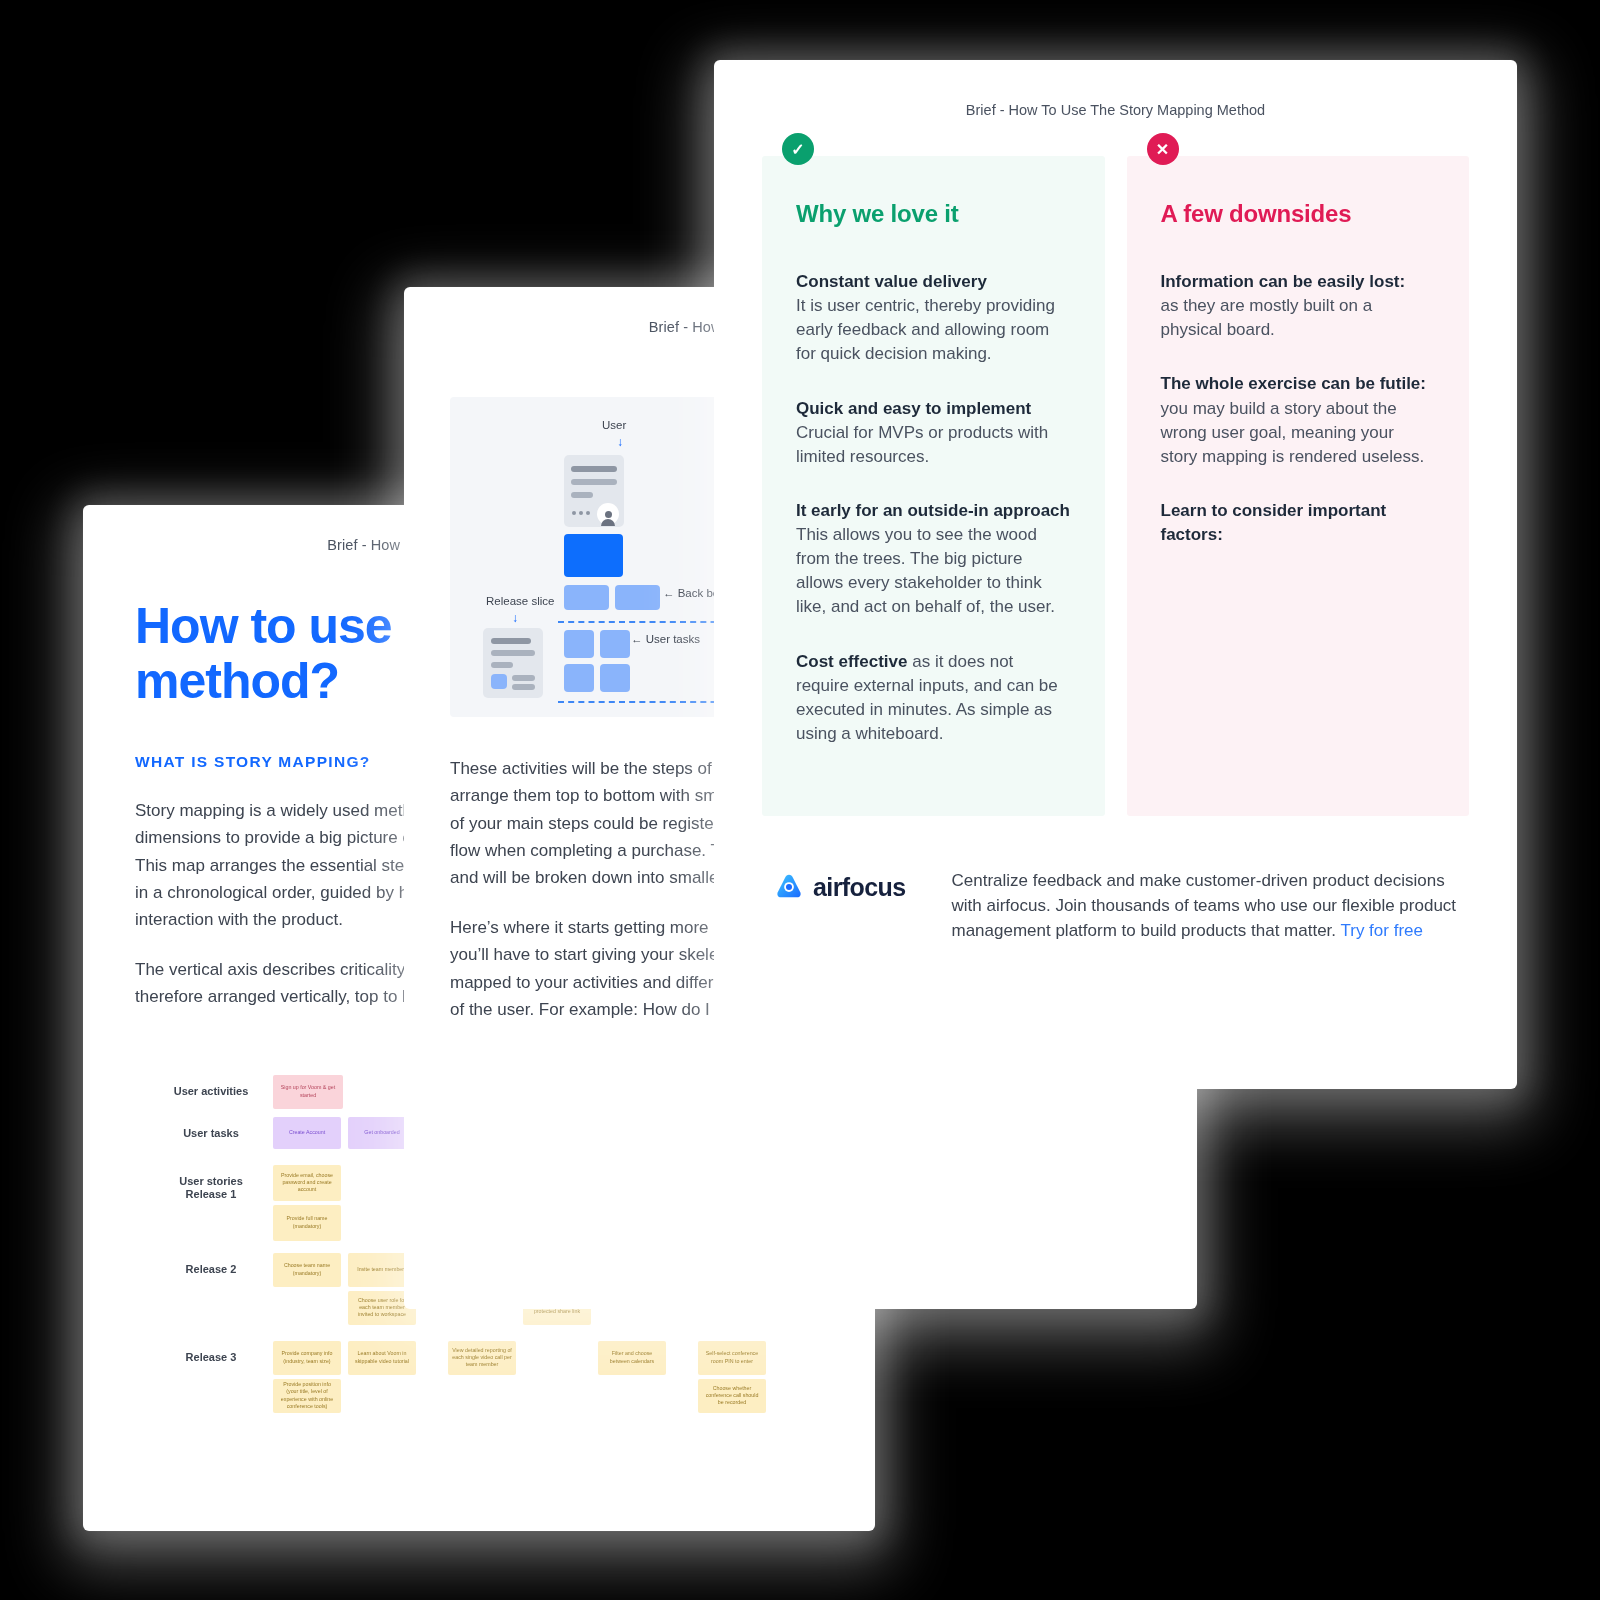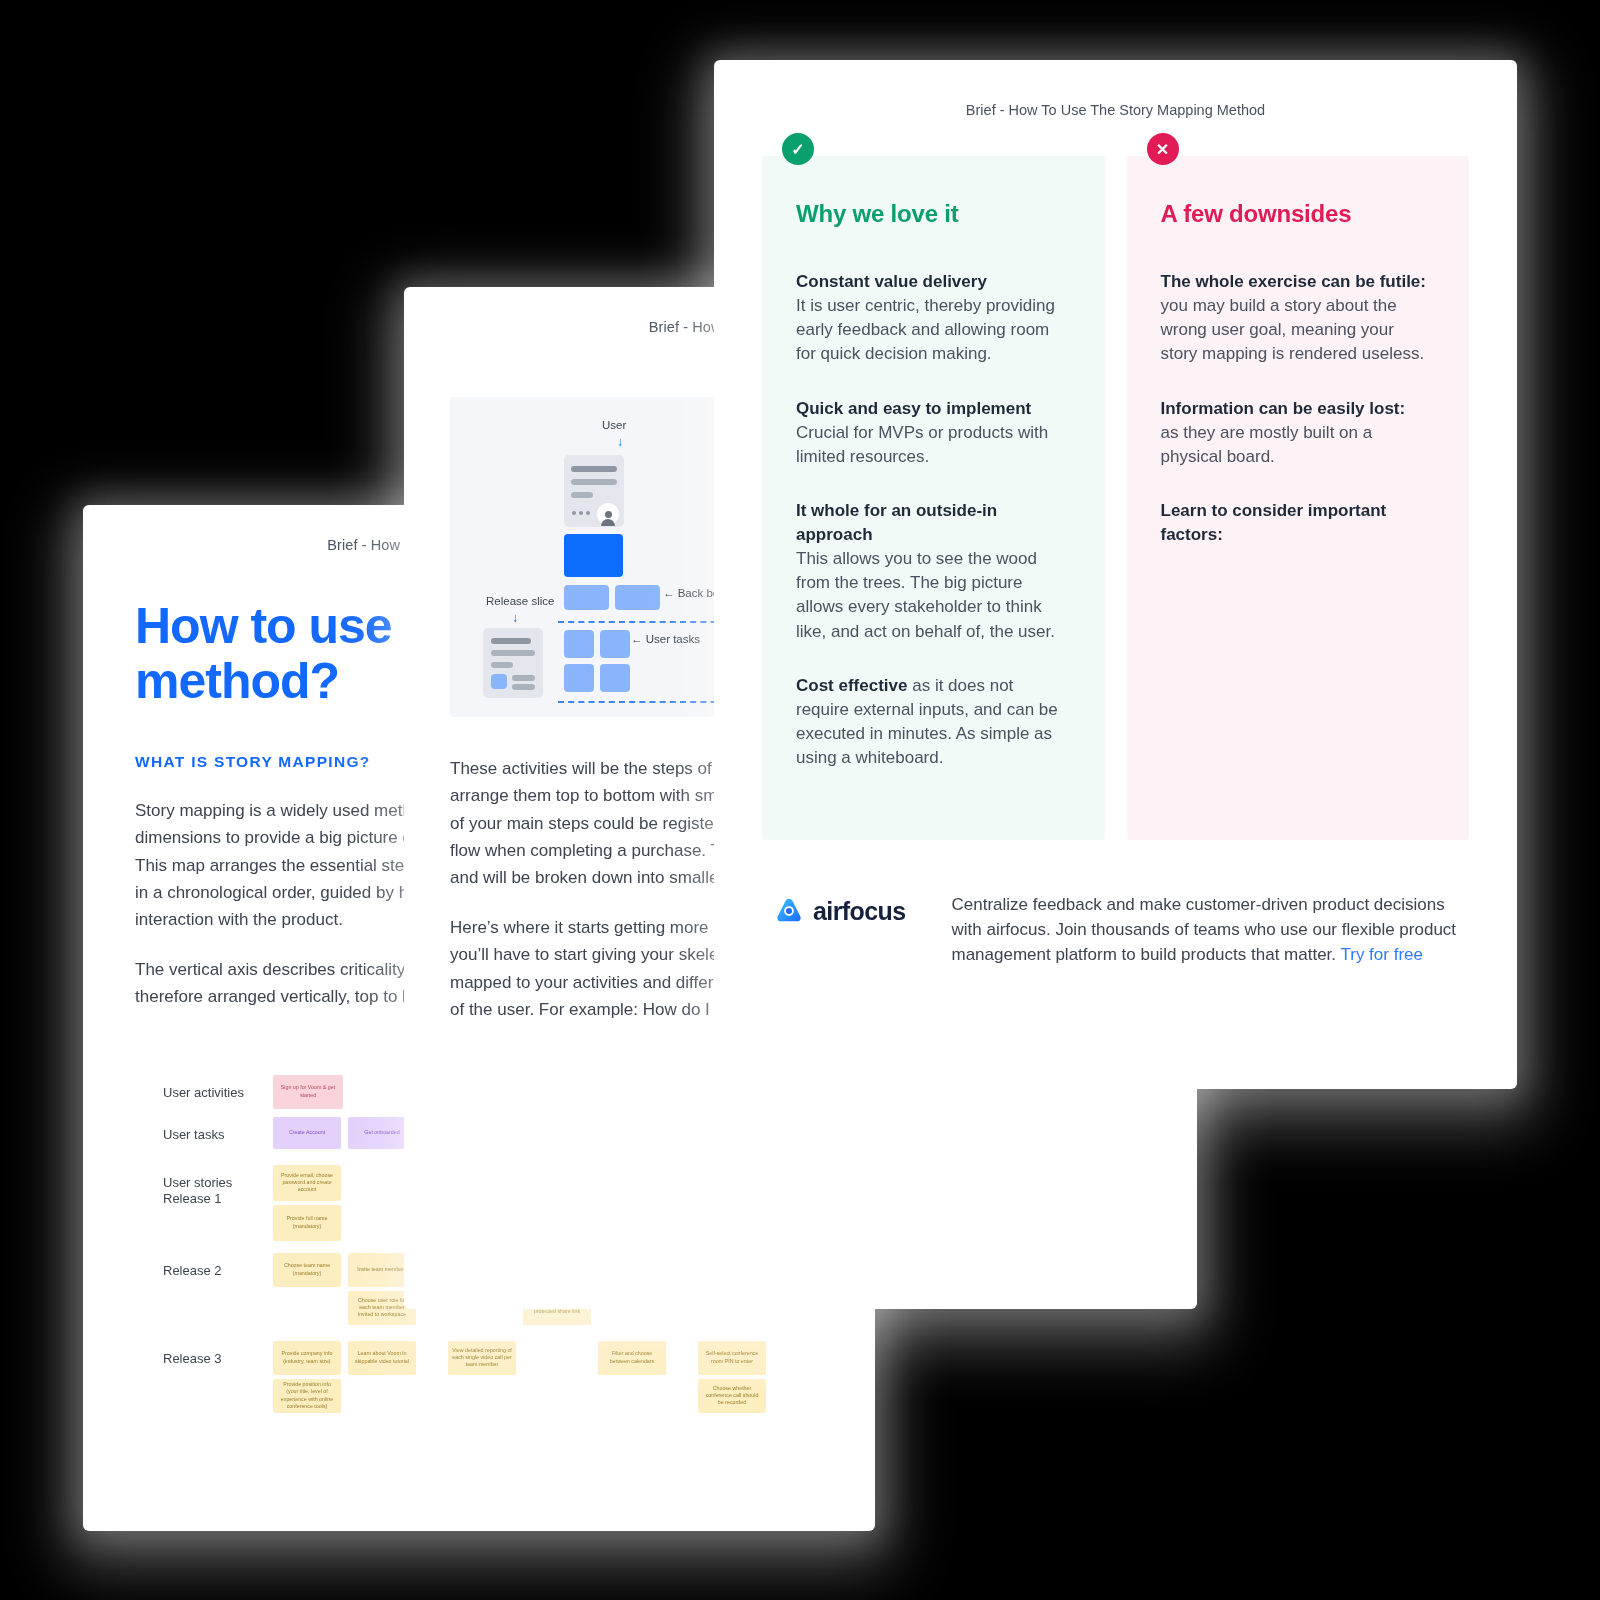--- a/index.html
+++ b/index.html
@@ -14,21 +14,21 @@
   
   #card-back{left:83px;top:505px;width:792px;height:1026px;z-index:1;overflow:hidden;}
   .doc-head{text-align:center;font-size:14.5px;color:#4a5260;padding-top:32px;letter-spacing:.1px;}
   .back-body{padding:46px 52px 0 52px;}
   .big-title{color:#1268ff;font-size:50px;line-height:1.10;font-weight:700;letter-spacing:-1.0px;margin:0 0 44px 0;}
   .sec-kicker{color:#1268ff;font-size:15.5px;font-weight:700;letter-spacing:1.3px;margin:0 0 26px 0;}
   .body-p{color:#3d4450;font-size:17px;line-height:1.61;margin:0 0 22px 0;max-width:640px;}
 
   
   .storymap{position:relative;margin:46px 0 0 118px;width:640px;}
-  .sm-label{position:absolute;font-size:13px;color:#3d4450;text-align:left;width:96px;line-height:1.25;font-weight:400;}
+  .sm-label{position:absolute;font-size:11px;color:#3d4450;text-align:center;width:96px;line-height:1.25;font-weight:700;}
   .note{border-radius:2px;font-size:5.3px;line-height:1.35;text-align:center;
         display:flex;align-items:center;justify-content:center;padding:3px 4px;box-sizing:border-box;}
   .note.pink{background:#fad4da;color:#b5455c;}
   .note.purple{background:#e3d0fb;color:#7b4fd0;}
   .note.yellow{background:#fdeec2;color:#9a7b25;}
 
   
   #card-mid{left:404px;top:287px;width:793px;height:1022px;z-index:2;overflow:hidden;}
   .mid-body{padding:40px 46px 0 46px;}
   .diagram{background:#f4f6f9;border-radius:4px;height:320px;position:relative;margin-top:22px;}
@@ -179,31 +179,31 @@
     <div class="front-head">Brief - How To Use The Story Mapping Method</div>
 
     <div class="cols">
 
       <div class="col good">
         <div class="badge good">✓</div>
         <h2 class="col-title">Why we love it</h2>
         <div id="good-items">
             <p class="item"><b>Constant value delivery</b><br><span>It is user centric, thereby providing early feedback and allowing room for quick decision making.</span></p>
             <p class="item"><b>Quick and easy to implement</b><br><span>Crucial for MVPs or products with limited resources.</span></p>
-            <p class="item"><b>It whole for an outside-in approach</b><br><span>This allows you to see the wood from the trees. The big picture allows every stakeholder to think like, and act on behalf of, the user.</span></p>
+            <p class="item"><b>It early for an outside-in approach</b><br><span>This allows you to see the wood from the trees. The big picture allows every stakeholder to think like, and act on behalf of, the user.</span></p>
             <p class="item"><b>Cost effective</b><span> as it does not require external inputs, and can be executed in minutes. As simple as using a whiteboard.</span></p>
           </div>
       </div>
 
       <div class="col bad">
         <div class="badge bad">✕</div>
         <h2 class="col-title">A few downsides</h2>
         <div id="bad-items">
+            <p class="item"><b>Information can be easily lost:</b><br><span>as they are mostly built on a physical board.</span></p>
             <p class="item"><b>The whole exercise can be futile:</b><span> you may build a story about the wrong user goal, meaning  your story mapping is rendered useless.</span></p>
-            <p class="item"><b>Information can be easily lost:</b><br><span>as they are mostly built on a physical board.</span></p>
             <p class="item"><b>Learn to consider important factors:</b><br></p>
           </div>
       </div>
 
     </div>
 
     <div class="footer">
       <div class="logo-wrap">
         <svg class="logo-mark" viewBox="0 0 32 32">
           <defs>

